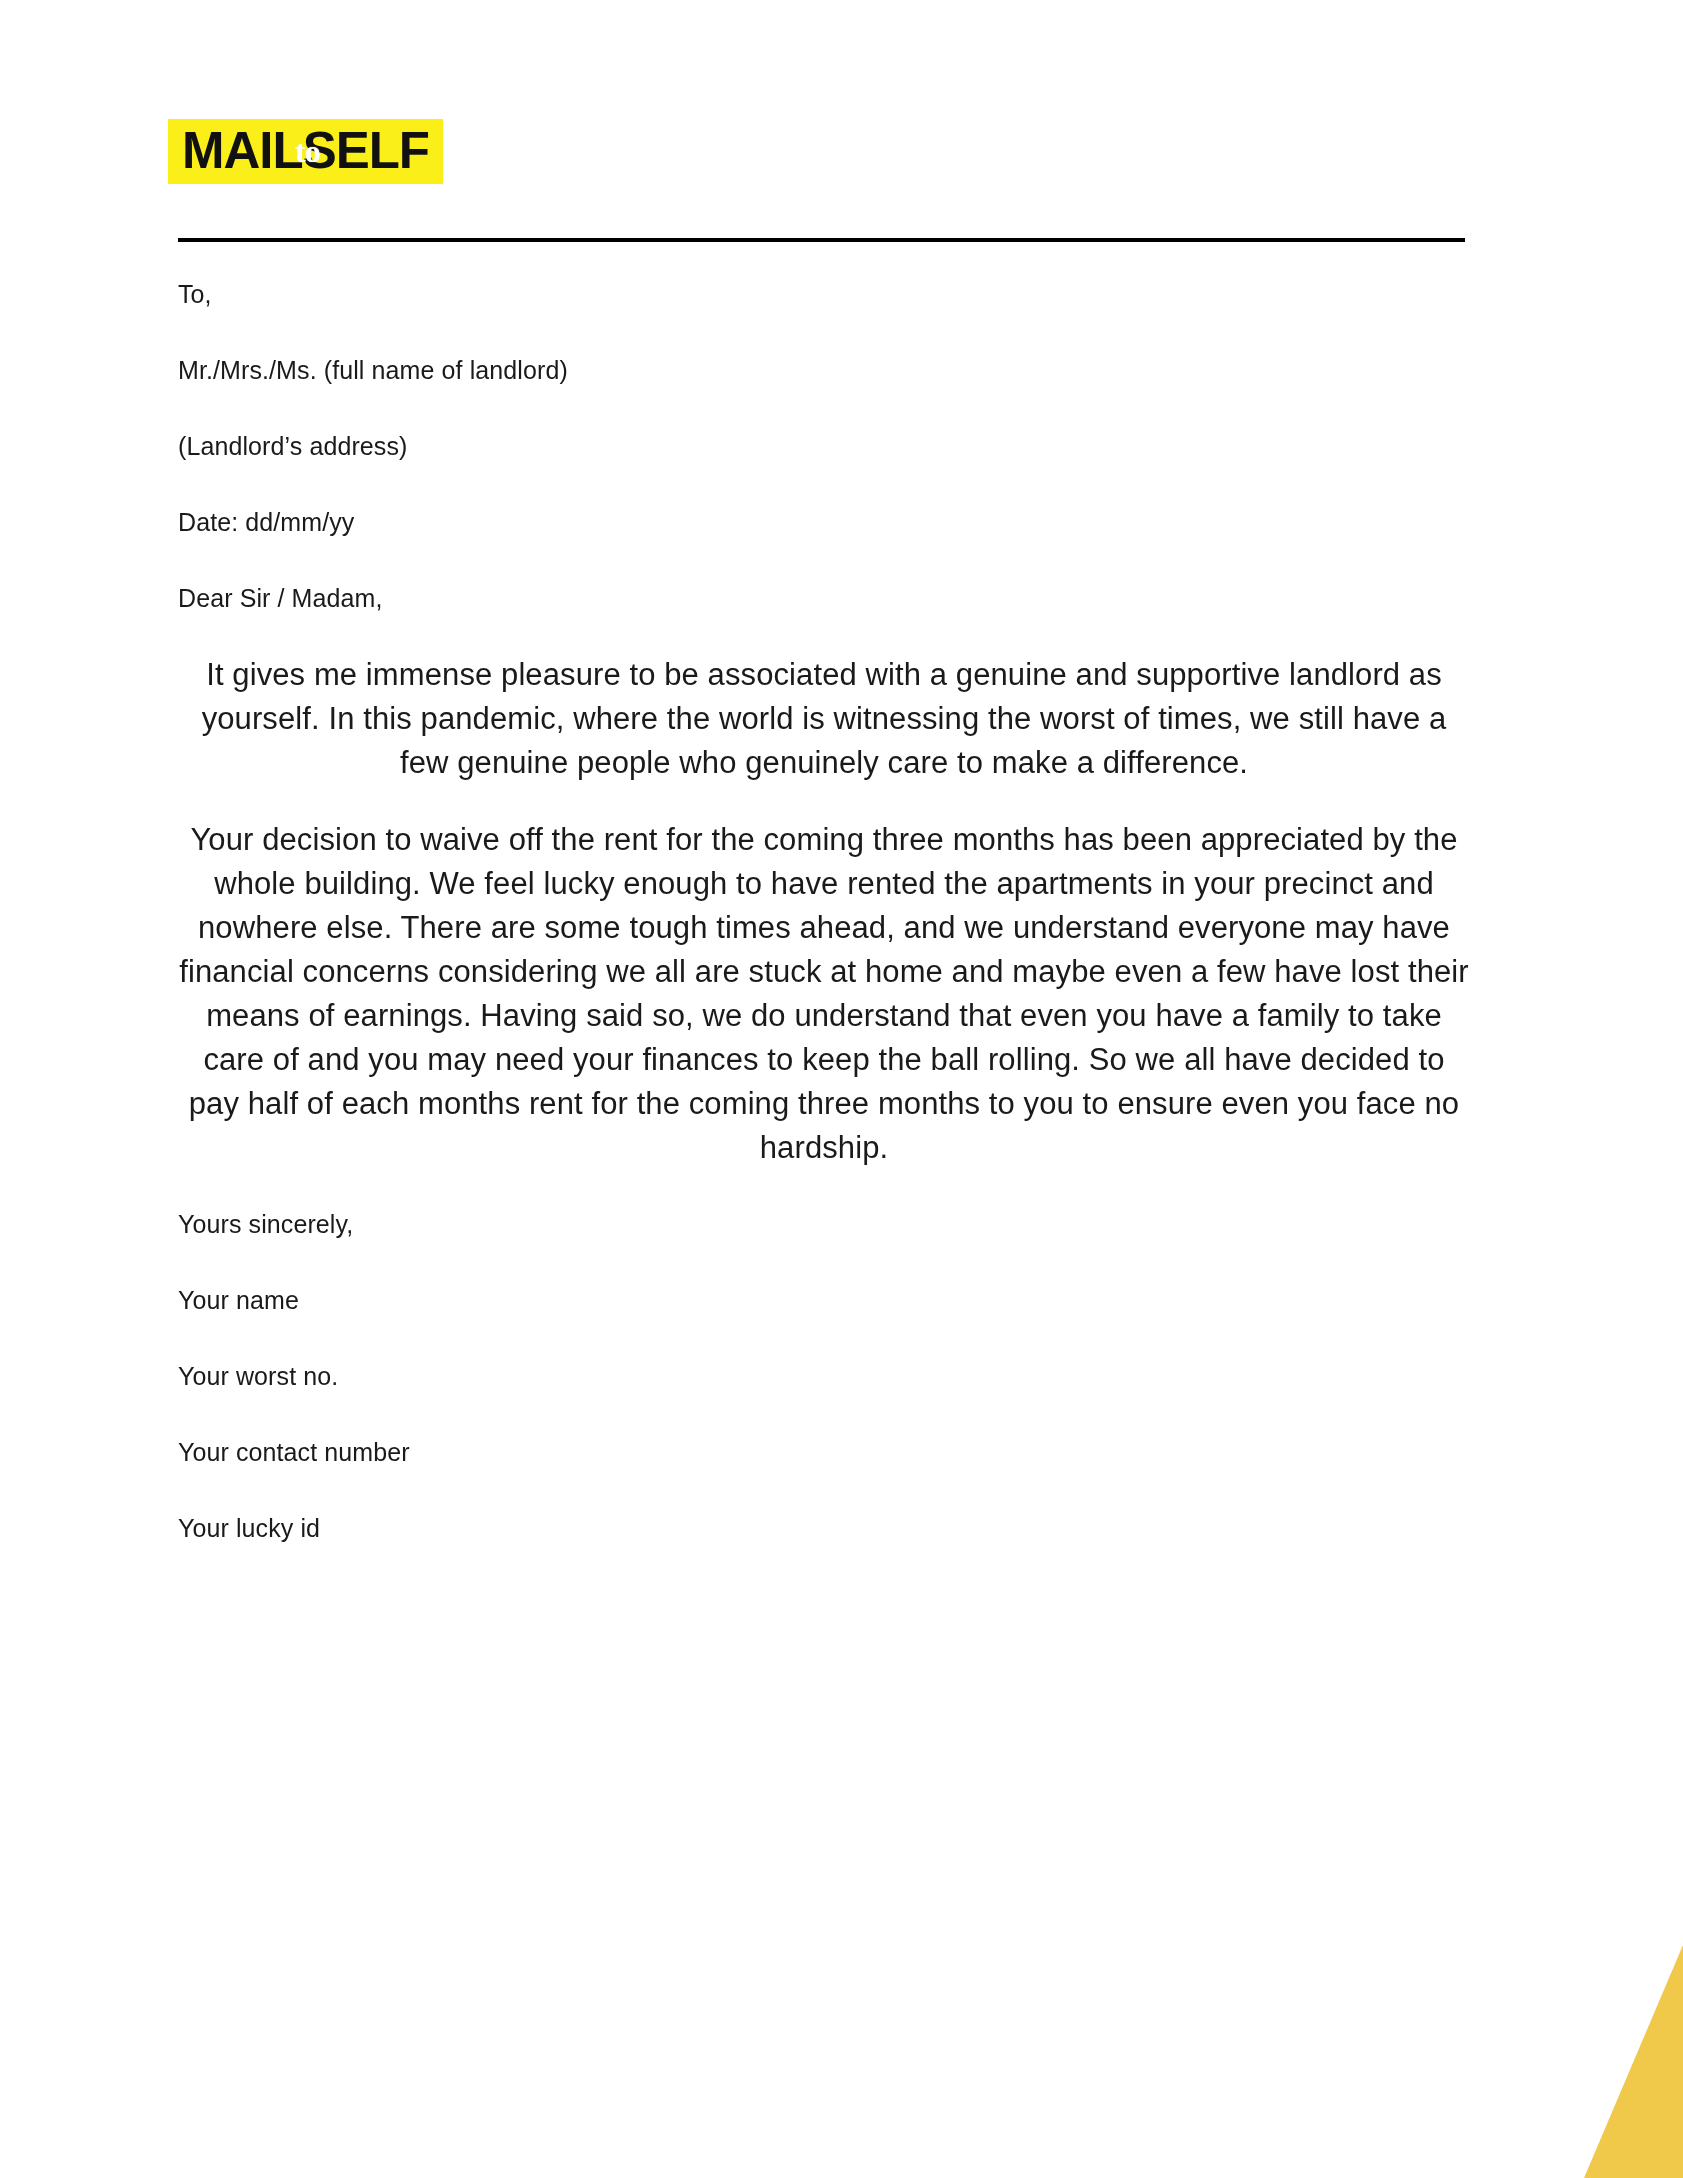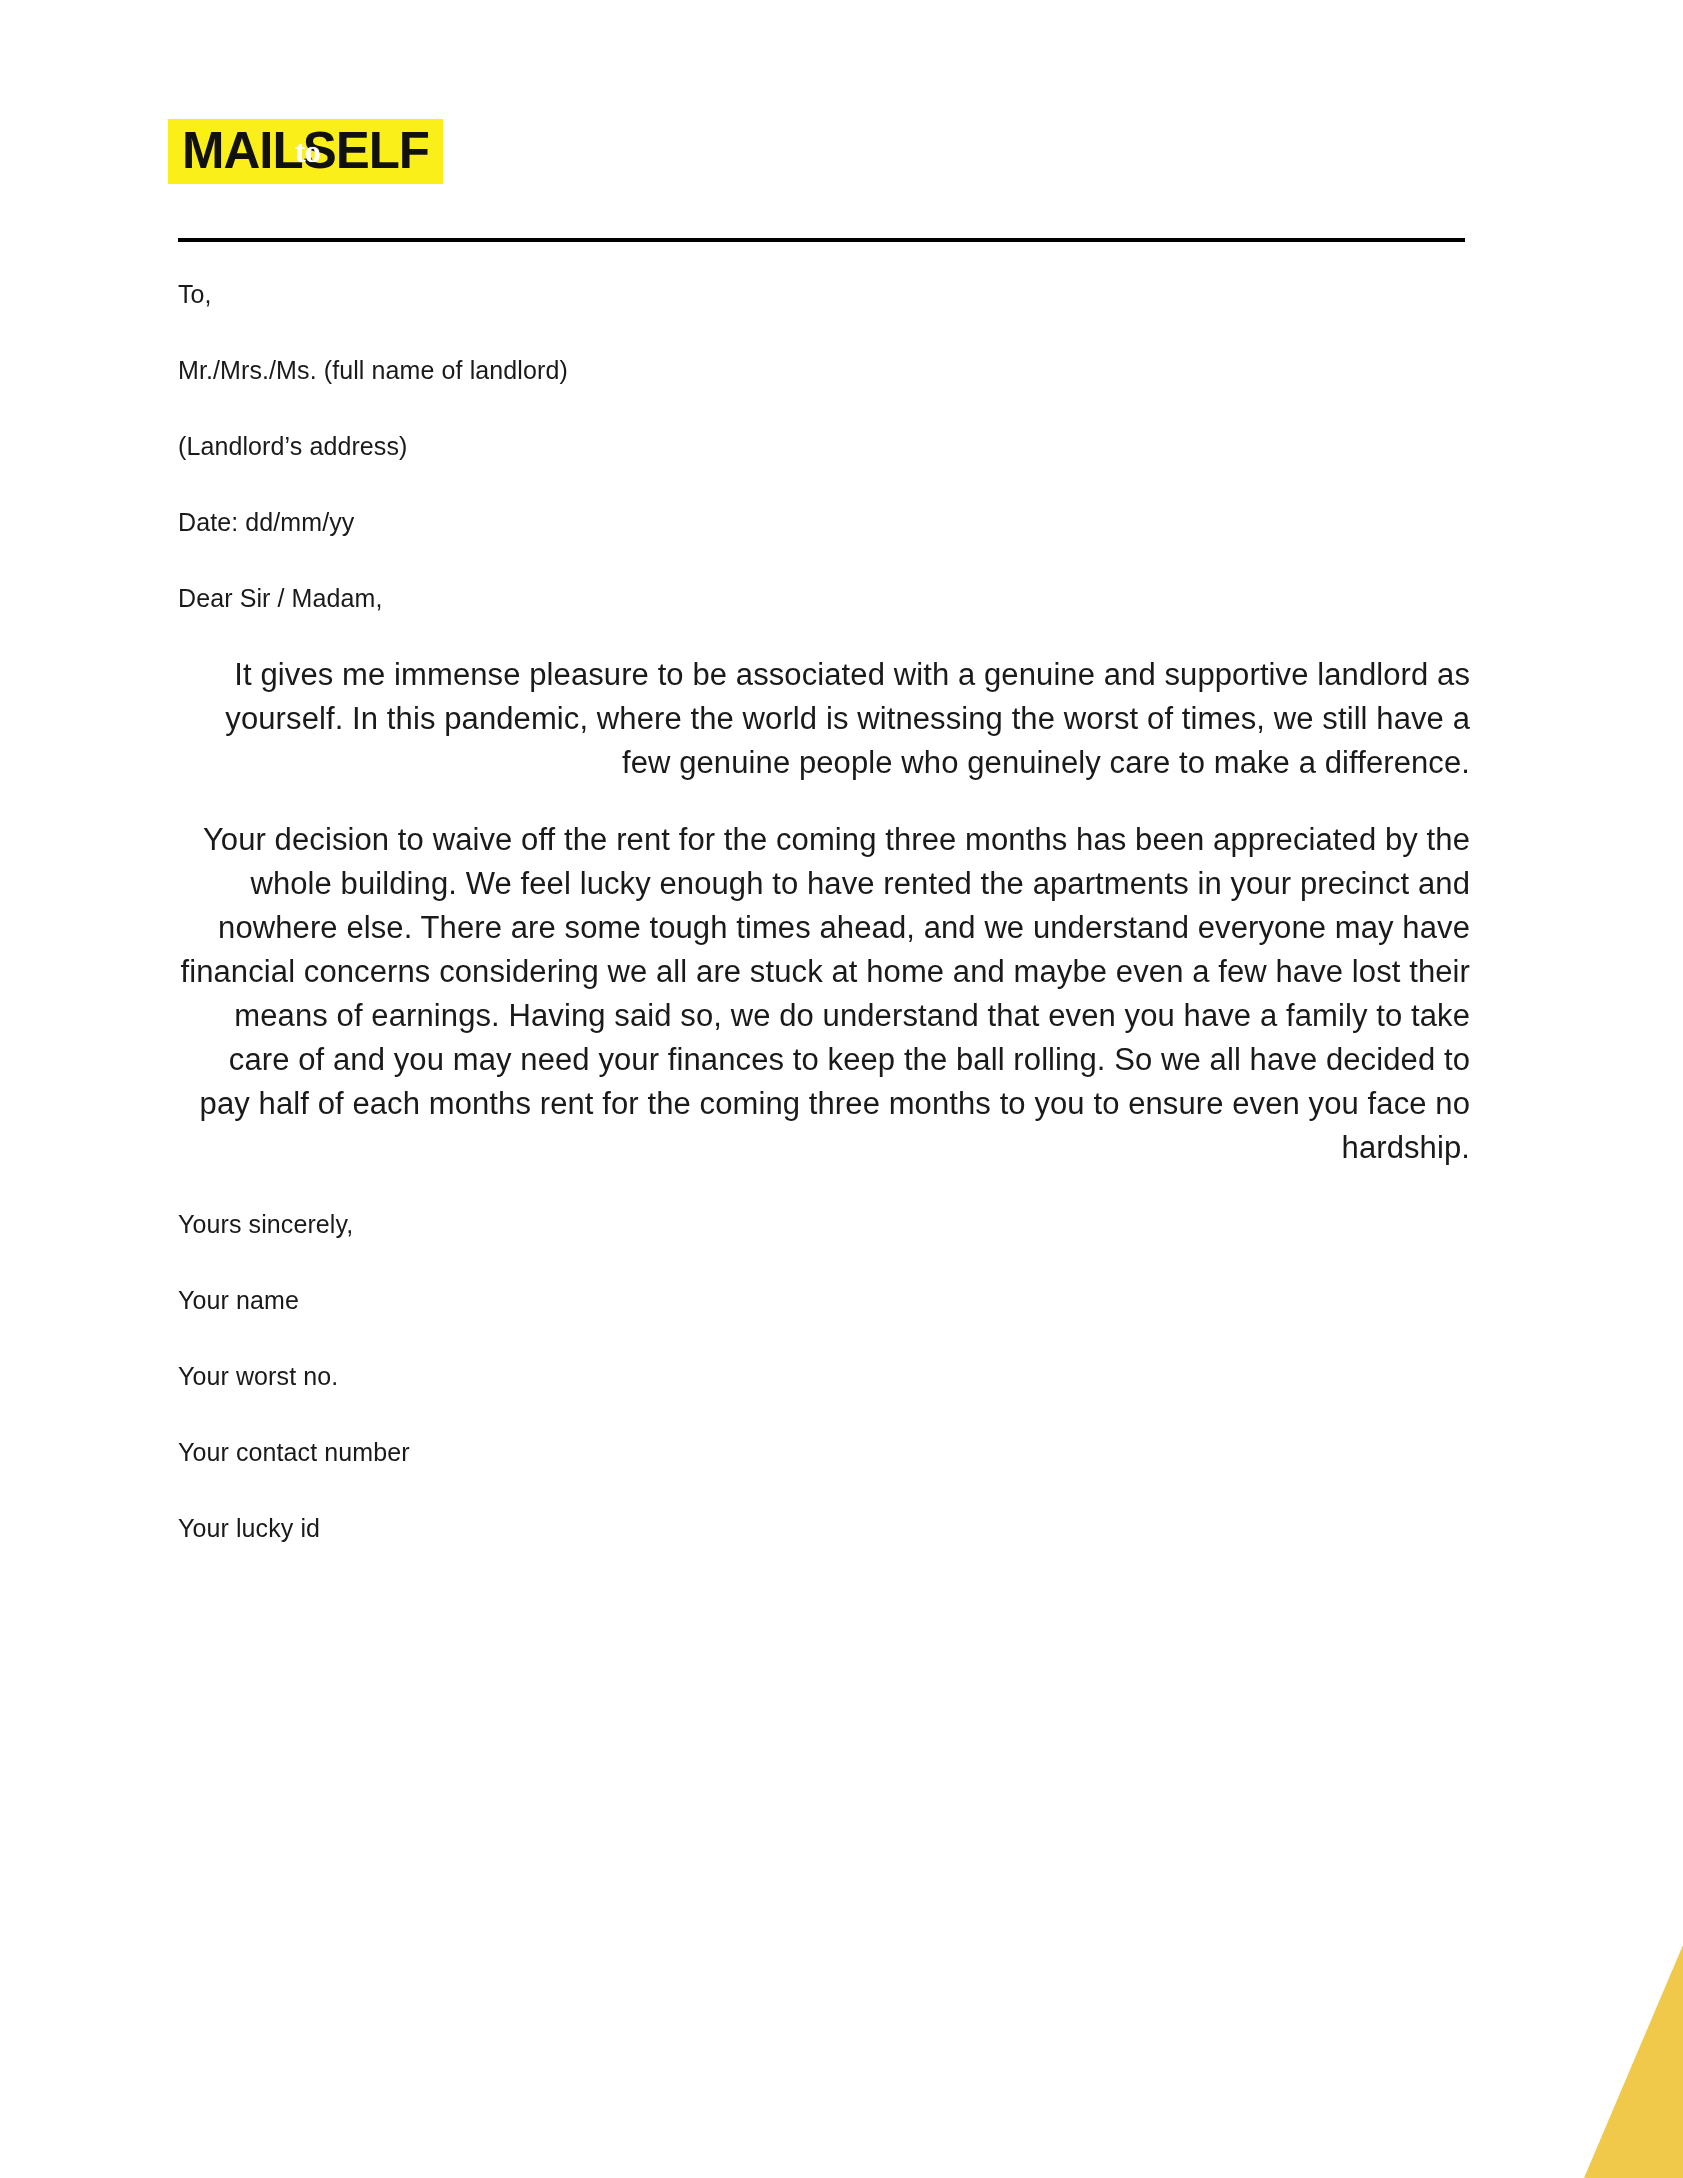--- a/index.html
+++ b/index.html
@@ -85,21 +85,21 @@
     color: #1a1a1a;
     margin: 0 0 33px 0;
     letter-spacing: 0.1px;
   }
 
   .para {
     font-size: 31px;
     line-height: 44px;
     color: #1a1a1a;
     margin: 0 0 33px 0;
-    text-align: right;
+    text-align: center;
     letter-spacing: 0.1px;
   }
 
   .para.body-wide {
     width: 1292px;
   }
 
   .sig-block .line {
     margin-bottom: 33px;
   }

